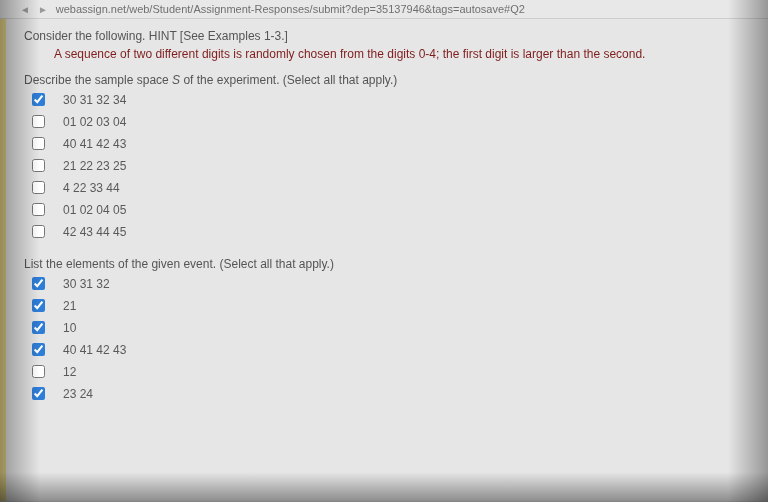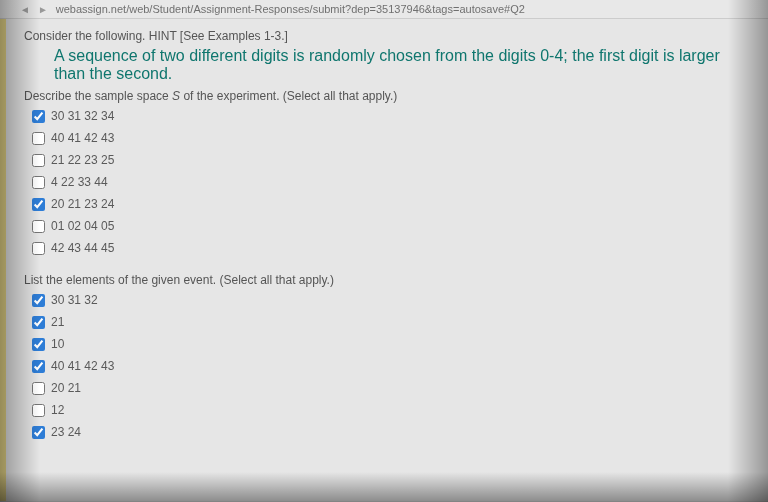--- a/index.html
+++ b/index.html
@@ -41,40 +41,40 @@
       padding: 10px 18px;
       color: #505050;
       overflow: hidden;
     }
     .question-intro {
       font-size: 12px;
       color: #555;
       margin-bottom: 4px;
     }
     .question-body {
-      font-size: 16px;
-      color: #0f766e;
+      font-size: 12px;
+      color: #7f1d1d;
       margin-left: 30px;
-      margin-bottom: 6px;
+      margin-bottom: 12px;
     }
     .question-sub {
       font-size: 12px;
       color: #555;
       margin-bottom: 2px;
     }
     .italic { font-style: italic; }
     .options-group {
       margin-left: 8px;
       margin-bottom: 14px;
     }
     .option-row {
       display: flex;
-      align-items: flex-end;
+      align-items: flex-start;
       padding: 4px 0;
-      gap: 6px;
+      gap: 18px;
     }
     .option-row input[type="checkbox"] {
       width: 13px;
       height: 13px;
       accent-color: #2e7dd6;
       cursor: pointer;
     }
     .option-row label {
       font-size: 12px;
       color: #5a5a5a;
@@ -107,34 +107,34 @@
     <div class="question-sub">
       <span>Describe the sample space </span><span class="italic">S</span><span> of the experiment. (Select all that apply.)</span>
     </div>
 
     <div class="options-group" id="part1-options">
         <div class="option-row">
           <input type="checkbox" id="p1-0" checked="" style="">
           <label for="p1-0">30 31 32 34</label>
         </div>
         <div class="option-row">
+          <input type="checkbox" id="p1-1" style="">
+          <label for="p1-1">01 02 03 04</label>
+        </div>
+        <div class="option-row">
           <input type="checkbox" id="p1-3" style="">
           <label for="p1-3">40 41 42 43</label>
         </div>
         <div class="option-row">
           <input type="checkbox" id="p1-4" style="">
           <label for="p1-4">21 22 23 25</label>
         </div>
         <div class="option-row">
           <input type="checkbox" id="p1-5" style="">
           <label for="p1-5">4 22 33 44</label>
-        </div>
-        <div class="option-row">
-          <input type="checkbox" id="p1-6" checked="" style="">
-          <label for="p1-6">20 21 23 24</label>
         </div>
         <div class="option-row">
           <input type="checkbox" id="p1-7" style="">
           <label for="p1-7">01 02 04 05</label>
         </div>
         <div class="option-row">
           <input type="checkbox" id="p1-8" style="">
           <label for="p1-8">42 43 44 45</label>
         </div>
       </div>
@@ -152,24 +152,20 @@
         </div>
         <div class="option-row">
           <input type="checkbox" id="p2-2" checked="" style="">
           <label for="p2-2">10</label>
         </div>
         <div class="option-row">
           <input type="checkbox" id="p2-3" checked="" style="">
           <label for="p2-3">40 41 42 43</label>
         </div>
         <div class="option-row">
-          <input type="checkbox" id="p2-5" style="">
-          <label for="p2-5">20 21</label>
-        </div>
-        <div class="option-row">
           <input type="checkbox" id="p2-6" style="">
           <label for="p2-6">12</label>
         </div>
         <div class="option-row">
           <input type="checkbox" id="p2-7" checked="" style="">
           <label for="p2-7">23 24</label>
         </div>
       </div>
 
   </div>

